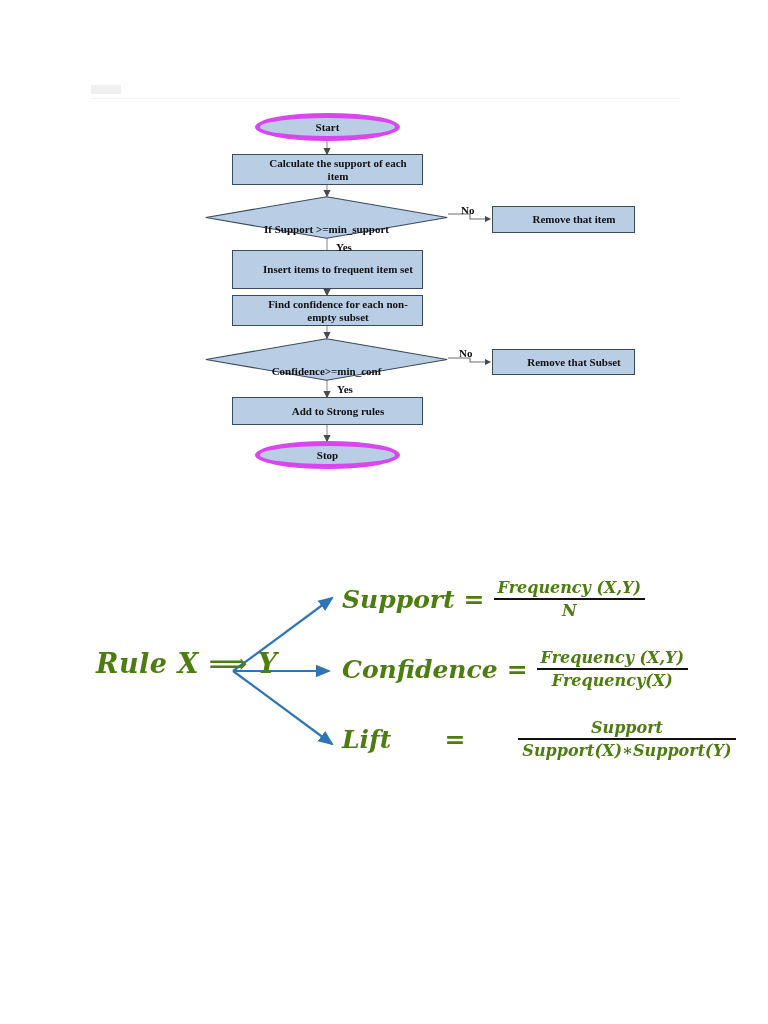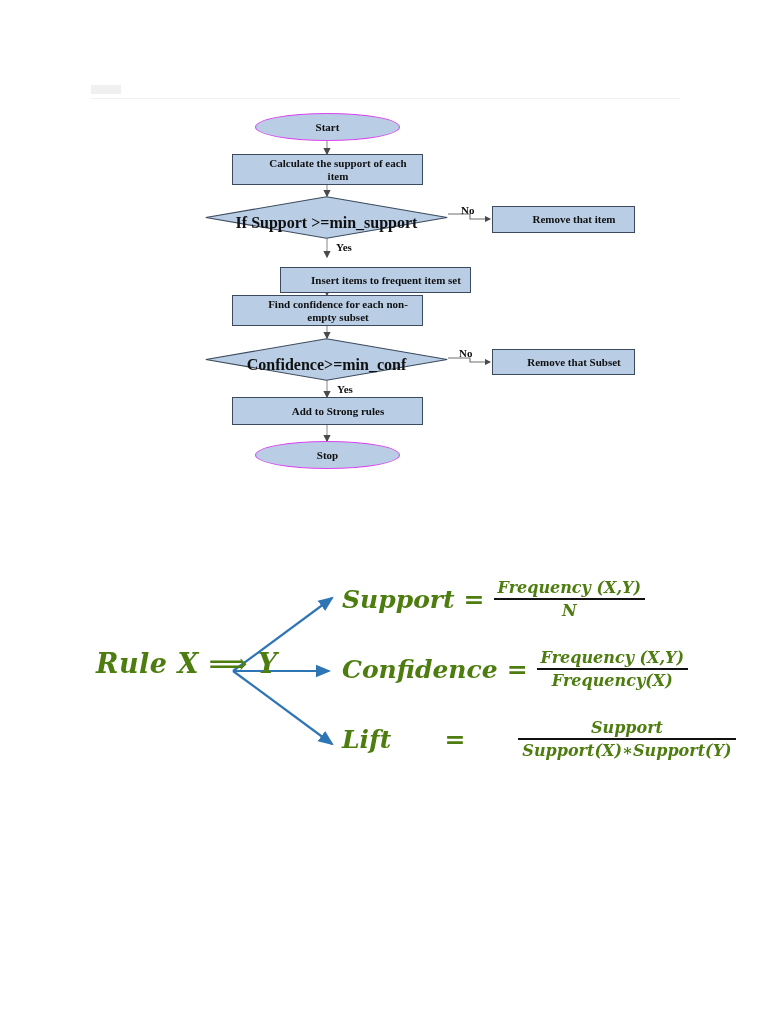--- a/index.html
+++ b/index.html
@@ -52,21 +52,21 @@
     justify-content: center;
     text-align: center;
     font-weight: bold;
     font-size: 11px;
     line-height: 1.15;
     color: #101010;
     padding: 1px 4px;
   }
   .node.terminal {
     border-radius: 50%;
-    border: 1px solid #d946ef;
+    border: 5px solid #d946ef;
   }
   .node.process {
     border-radius: 0;
     padding-left: 25px;
   }
   .node-text {
     display: block;
     width: 100%;
   }
 
@@ -76,29 +76,29 @@
   }
   .decision svg {
     position: absolute;
     left: 0;
     top: 0;
     overflow: visible;
   }
   .decision .decision-label {
     position: absolute;
     left: 0;
-    top: 6px;
+    top: 12px;
     width: 100%;
     height: 100%;
     display: flex;
     align-items: center;
     justify-content: center;
     text-align: center;
     font-weight: bold;
-    font-size: 16px;
+    font-size: 11px;
     line-height: 1.15;
     color: #101010;
     pointer-events: none;
   }
 
   .edge-label {
     position: absolute;
     font-weight: bold;
     font-size: 11px;
     color: #101010;
@@ -229,21 +229,21 @@
     <svg width="243" height="43" viewBox="0 0 243 43">
       <polygon points="121.5,0.8 242.2,21.5 121.5,42.2 0.8,21.5" fill="#b9cde5" stroke="#3b4a5c" stroke-width="1.1"></polygon>
     </svg>
     <div class="decision-label">If Support &gt;=min_support</div>
   </div>
 
   <div class="node process" style="left:492px; top:206px; width:143px; height:27px;">
     <span class="node-text">Remove that item</span>
   </div>
 
-  <div class="node process" style="left:232px; top:267px; width:191px; height:26px;margin-left:48px;">
+  <div class="node process" style="left:232px; top:250px; width:191px; height:39px;">
     <span class="node-text">Insert items to frequent item set</span>
   </div>
 
   <div class="node process" style="left:232px; top:295px; width:191px; height:31px;">
     <span class="node-text">Find confidence for each non-empty subset</span>
   </div>
 
   <div class="decision" style="left:205px; top:338px; width:243px; height:43px;">
     <svg width="243" height="43" viewBox="0 0 243 43">
       <polygon points="121.5,0.8 242.2,21.5 121.5,42.2 0.8,21.5" fill="#b9cde5" stroke="#3b4a5c" stroke-width="1.1"></polygon>

